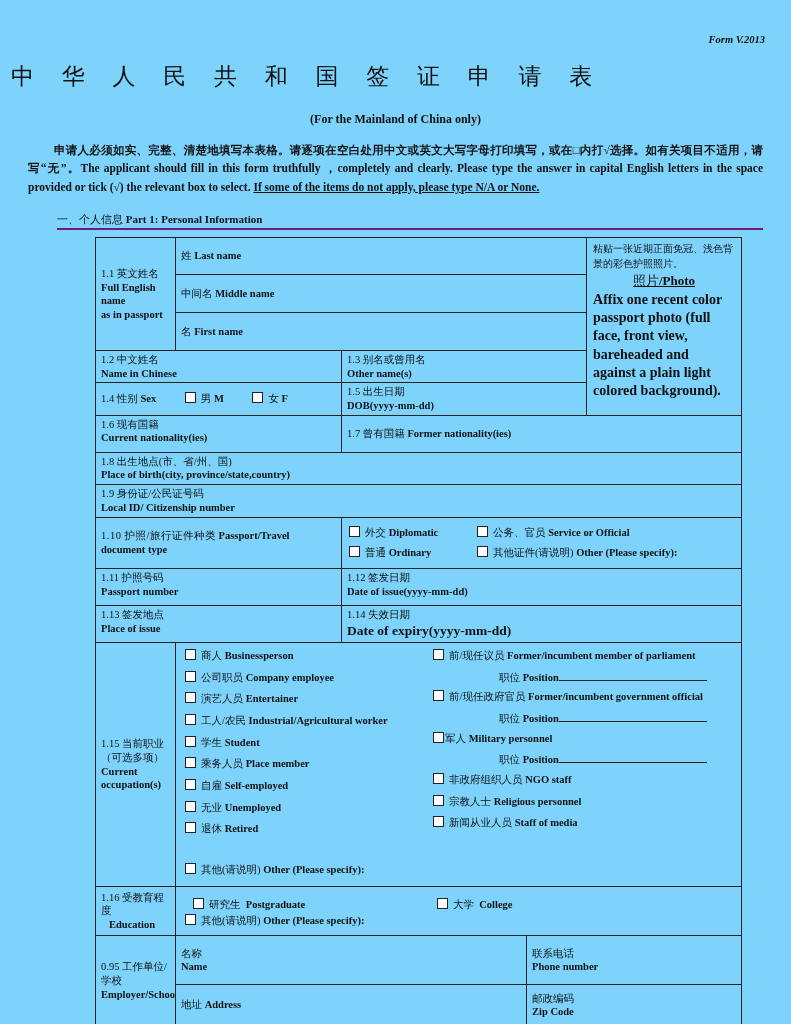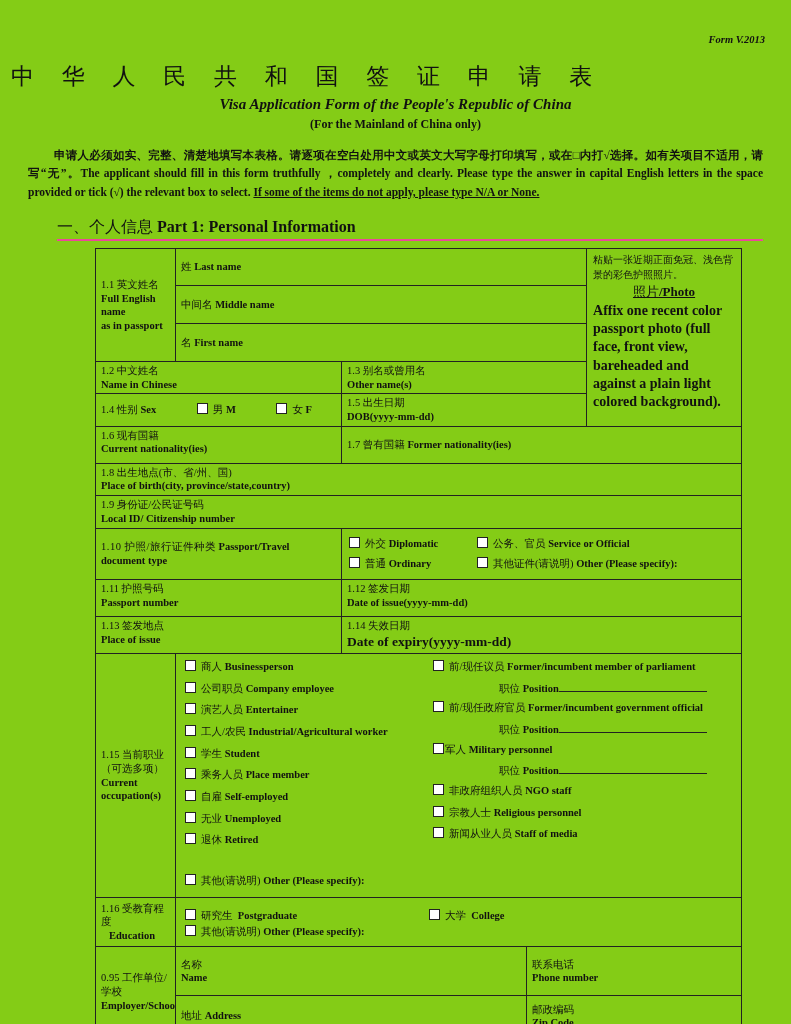--- a/index.html
+++ b/index.html
@@ -1,19 +1,19 @@
 <!DOCTYPE html>
 <html><head>
 <meta charset="utf-8">
 <style>
   html,body{margin:0;padding:0;background:#fff;}
   .page{
     position:relative;
     width:791px;height:1024px;
-    background:#84cc16;
+    background:#7dd3fc;
     color:#111;
     font-family:"Liberation Serif","DejaVu Serif",serif;
     overflow:hidden;
   }
   .form-version{
     text-align:right;
     margin:34px 26px 0 0;
     font-size:10.5px;
     font-weight:bold;
     font-style:italic;
@@ -27,37 +27,37 @@
   }
   .title-en{
     text-align:center;
     margin-top:4px;
     font-size:15px;
     font-weight:bold;
     font-style:italic;
   }
   .title-sub{
     text-align:center;
-    margin-top:4px;
+    margin-top:20px;
     font-size:12px;
     font-weight:bold;
   }
   .instructions{
     margin:14px 28px 0 28px;
     font-size:11.5px;
     line-height:1.6;
     font-weight:bold;
     text-align:justify;
     text-indent:26px;
   }
   .instructions .u{text-decoration:underline;}
   .section-heading{
     margin:16px 28px 7px 57px;
-    font-size:16px;
-    border-bottom:2px solid #ec4899;
+    font-size:11px;
+    border-bottom:2px solid #701a75;
     padding-bottom:1px;
   }
   .section-heading .en{font-weight:bold;}
   table.form{
     border-collapse:collapse;
     table-layout:fixed;
     width:646px;
     margin:2px 0 0 95px;
   }
   td{
@@ -82,50 +82,49 @@
   .opt{white-space:nowrap;}
   .photo-cell{padding:4px 6px;}
   .photo-cell .note-cn{font-size:10px;line-height:1.45;display:block;}
   .photo-cell .photo-title{
     display:block;text-align:center;
     font-size:13px;margin:2px 0 1px 0;
     text-decoration:underline;
   }
   .photo-cell .photo-title b{font-size:13px;}
   .photo-cell .note-en{font-size:14px;line-height:1.3;display:block;font-weight:bold;}
-  .sex-opts .opt{margin-left:38px;}
+  .sex-opts .opt{margin-left:26px;}
   .doc-opts{display:grid;grid-template-columns:128px auto;row-gap:6px;padding:2px 0 2px 2px;}
   .big-en{font-size:13.5px;}
   .occ-wrap{display:flex;padding-top:4px;}
   .occ-left{width:252px;flex:none;}
   .occ-right{flex:1;}
   .occ-item{margin:0 0 7.5px 4px;line-height:1.35;}
   .occ-item.gap-top{margin-top:26px;}
   .occ-right .occ-item{margin-left:0;}
   .occ-right .occ-item.tight .cb{margin-right:1px;}
   .occ-sub{margin:-2px 0 6px 22px;padding-left:44px;}
   .pos-line{
     display:inline-block;width:148px;
     border-bottom:1.2px solid #222;
     height:11px;
   }
   .edu-row1{display:flex;margin:3px 0 2px 4px;}
-  .edu-row1 .opt:first-child{width:244px;}
+  .edu-row1 .opt:first-child{width:244px;margin-left:8px;}
   .edu-row2{margin:2px 0 0 4px;}
   .ed-en{display:block;margin-left:8px;}
 </style>
 </head>
 <body>
 
 <div class="page">
 
   <div class="form-version">Form V.2013</div>
 
   <div class="title-cn">中 华 人 民 共 和 国 签 证 申 请 表</div>
-  <div class="title-en">Visa Application Form of the People's Republic of China</div>
   <div class="title-sub">(For the Mainland of China only)</div>
 
   <p class="instructions"><span>申请人必须如实、完整、清楚地填写本表格。请逐项在空白处用中文或英文大写字母打印填写，或在□内打√选择。如有关项目不适用，请写“无”。</span><span>The applicant should fill in this form truthfully ，completely and clearly. Please type the answer in capital English letters in the space provided or tick (√) the relevant box to select. </span><span class="u">If some of the items do not apply, please type N/A or None.</span></p>
 
   <div class="section-heading">
     <span>一、个人信息</span>
     <span class="en">Part 1: Personal Information</span>
   </div>
 
   <table class="form">

